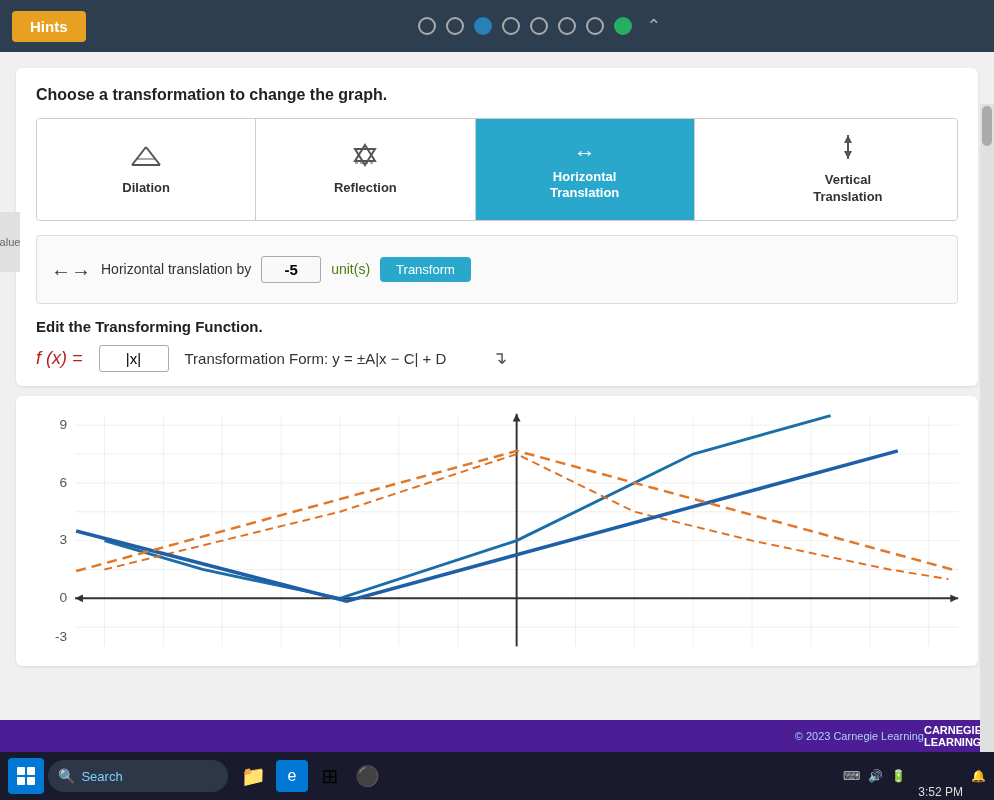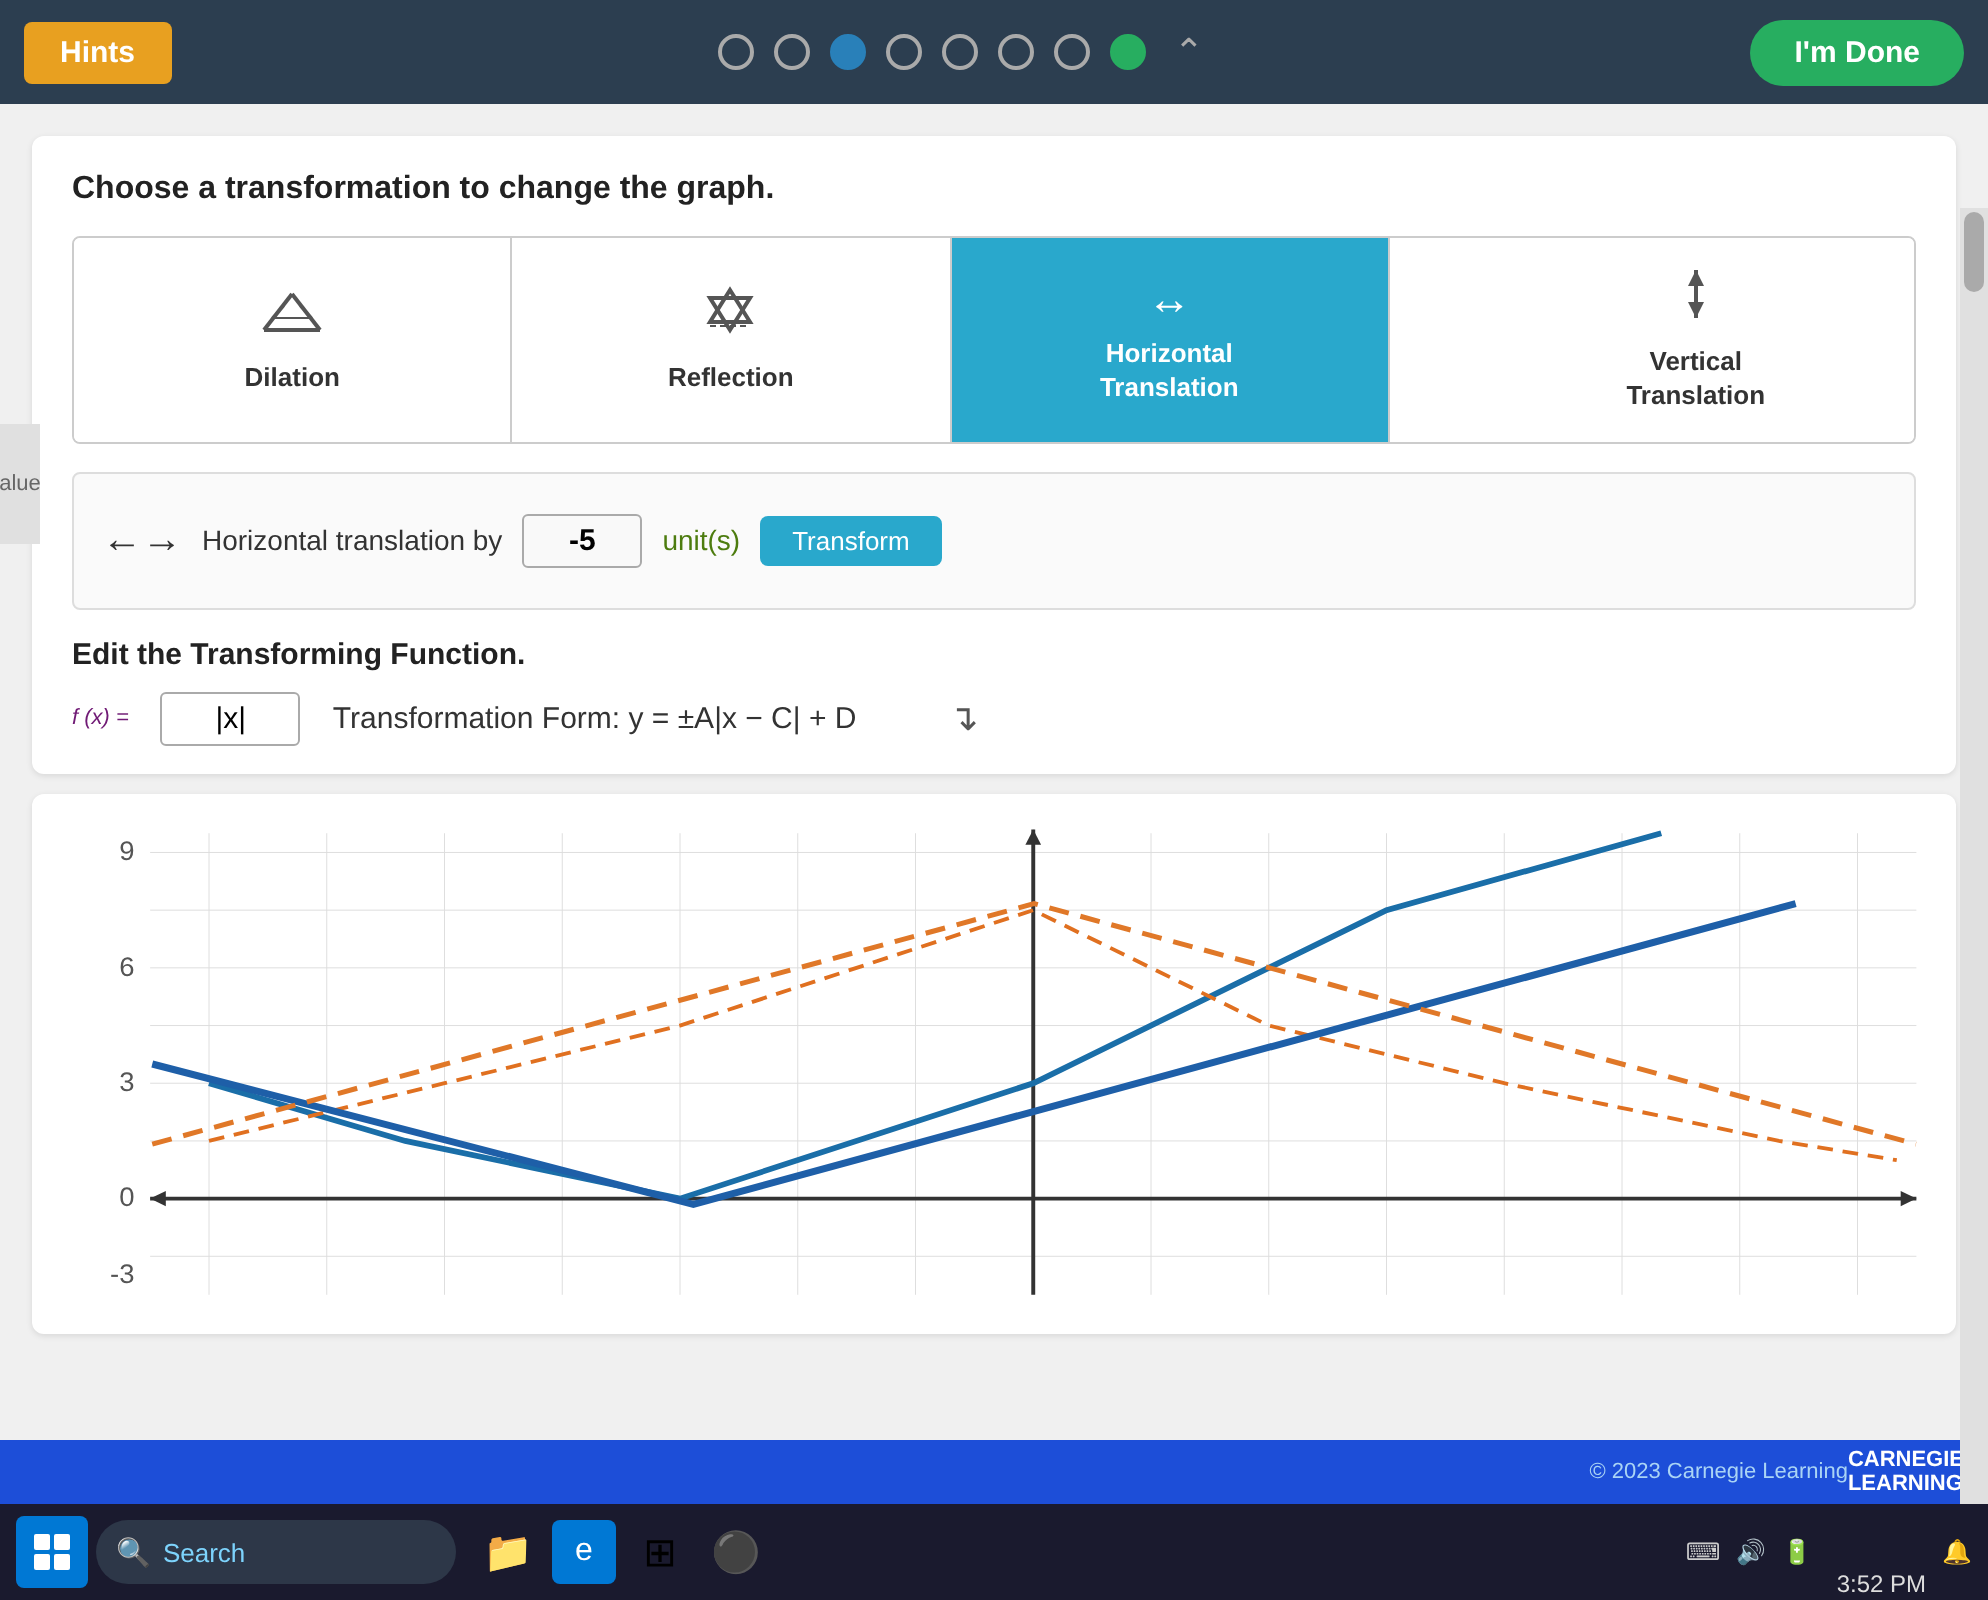--- a/index.html
+++ b/index.html
@@ -204,22 +204,22 @@
       font-weight: bold;
       color: #222;
       margin-bottom: 10px;
     }
     .function-row {
       display: flex;
       align-items: center;
       gap: 16px;
     }
     .function-label {
-      font-size: 11px;
-      color: #701a75;
+      font-size: 18px;
+      color: #b91c1c;
       font-style: italic;
     }
     .function-input-box {
       border: 1px solid #aaa;
       border-radius: 3px;
       padding: 4px 10px;
       font-size: 15px;
       width: 70px;
       text-align: center;
     }
@@ -236,21 +236,21 @@
       border-radius: 6px;
       padding: 10px;
       box-shadow: 0 1px 3px rgba(0,0,0,0.1);
       height: 270px;
       position: relative;
       overflow: hidden;
     }
 
     
     .footer-bar {
-      background: #1d4ed8;
+      background: #4c1d95;
       height: 32px;
       display: flex;
       align-items: center;
       justify-content: flex-end;
       padding: 0 12px;
       position: absolute;
       bottom: 48px;
       width: 100%;
     }
     .footer-copy {
@@ -396,21 +396,20 @@
     <div class="dot outline-only"></div>
     <div class="dot filled"></div>
     <div class="dot outline-only"></div>
     <div class="dot outline-only"></div>
     <div class="dot outline-only"></div>
     <div class="dot outline-only"></div>
     <div class="dot green-filled"></div>
     <span class="chevron-up">⌃</span>
   </div>
 
-  <button class="im-done-btn">I'm Done</button>
 </div>
 
 <div class="main-content">
 
   <div class="left-label">alue</div>
 
   <div class="card">
 
     <div class="card-title">Choose a transformation to change the graph.</div>
 

